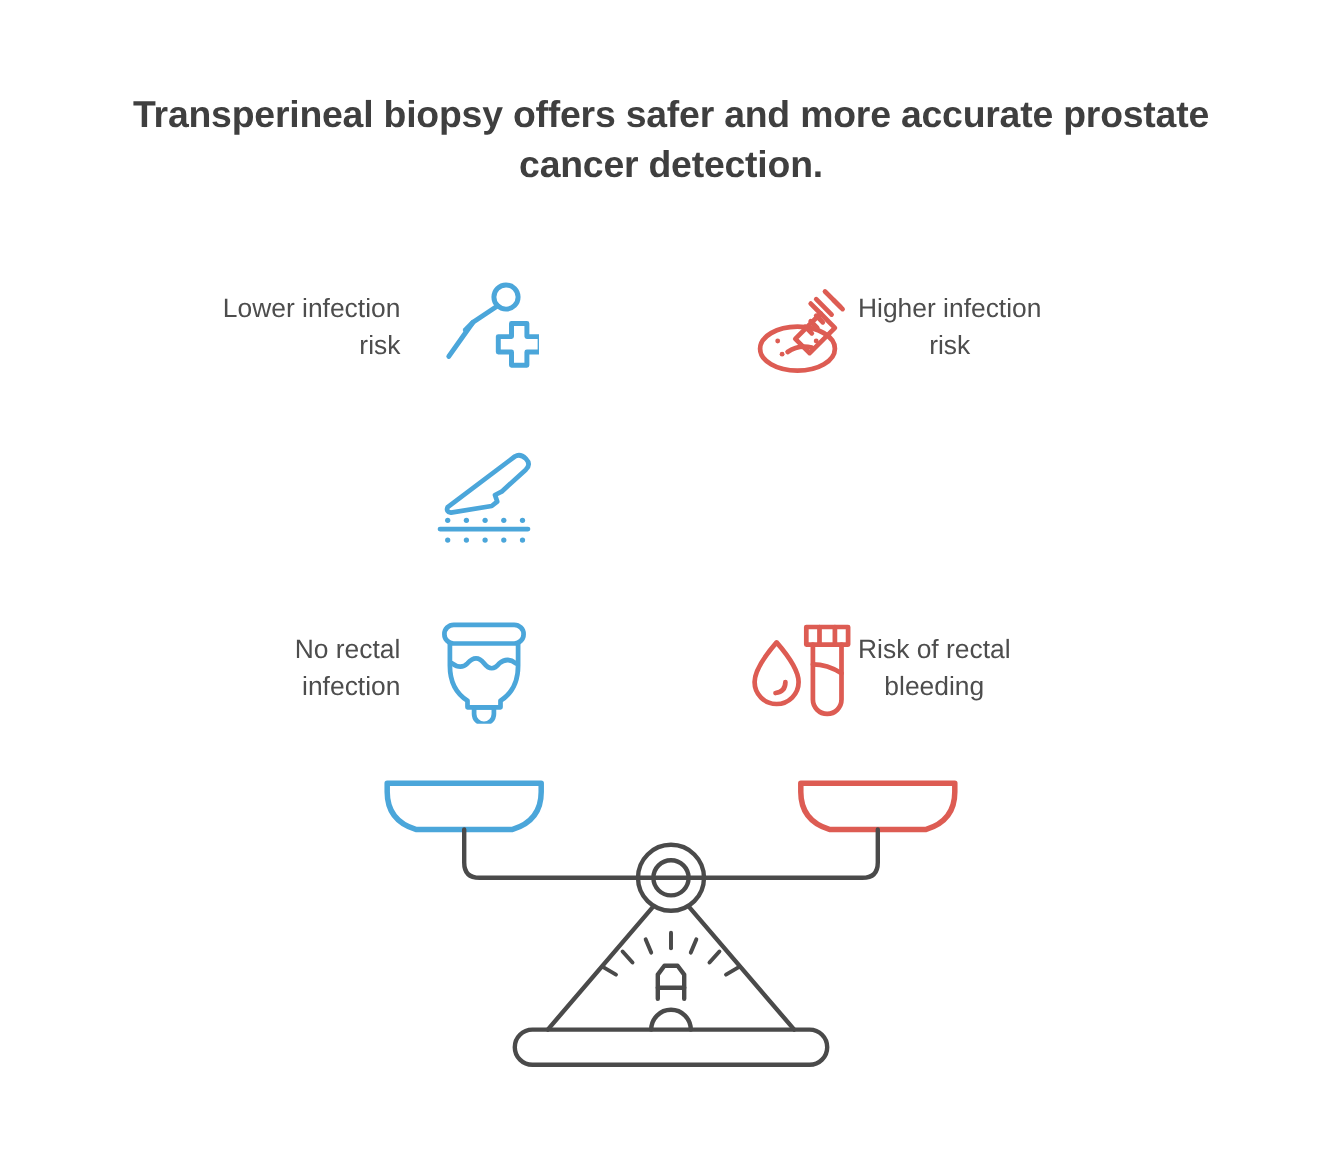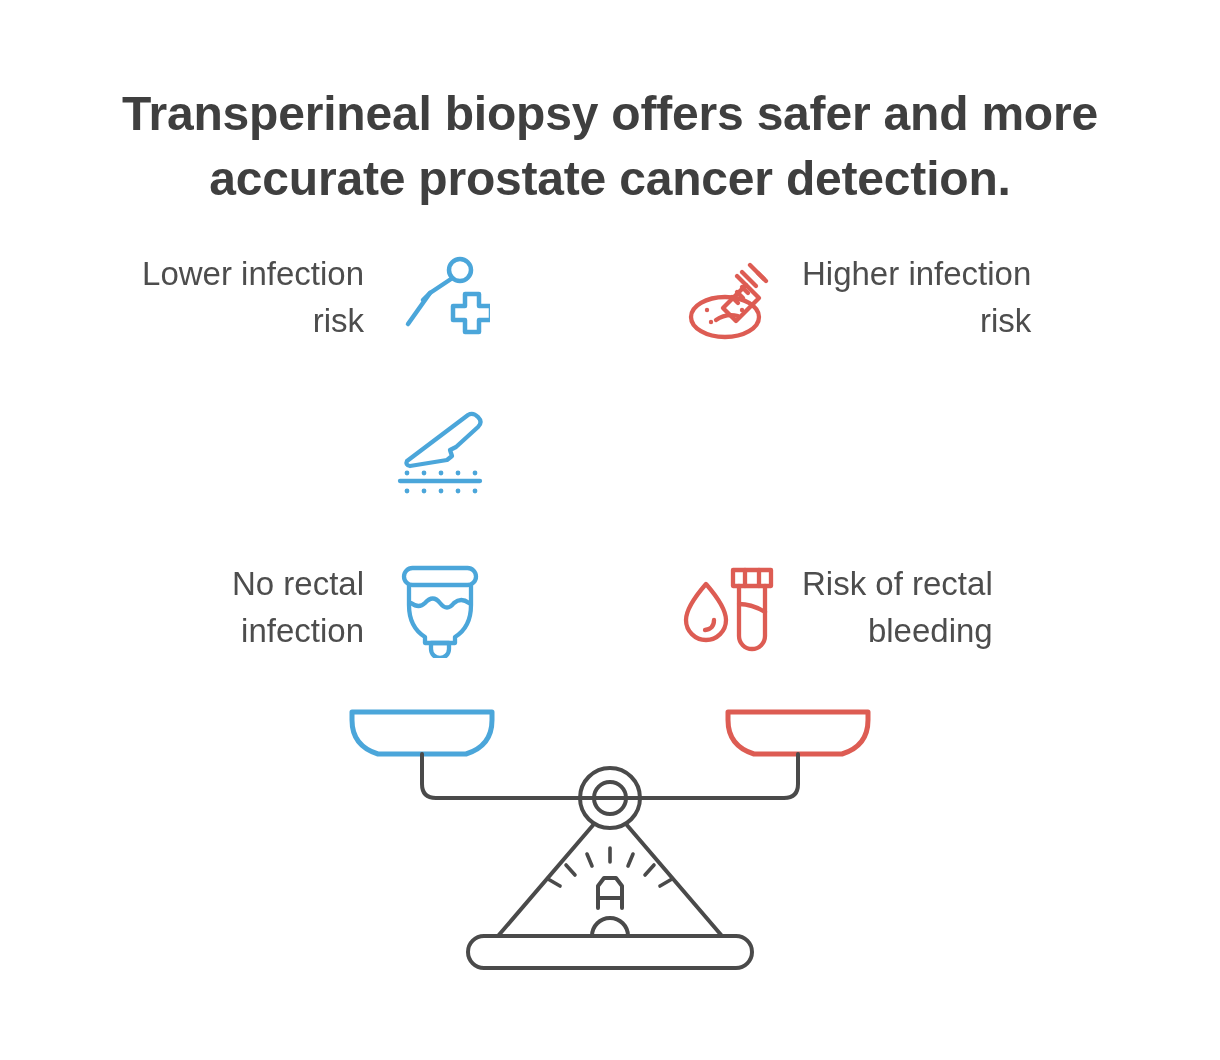--- a/index.html
+++ b/index.html
@@ -24,21 +24,21 @@
     background: #ffffff;
   }
 
   
   .title {
     position: absolute;
     left: 110px;
     top: 82px;
     width: 1000px;
     text-align: center;
-    font-size: 48px;
+    font-size: 34px;
     line-height: 1.35;
     font-weight: bold;
     color: #3f3f3f;
     letter-spacing: -0.2px;
   }
 
   
   .rows {
     position: absolute;
     left: 0;
@@ -62,27 +62,27 @@
     width: 430px;
     justify-content: flex-end;
   }
   .cell.right {
     left: 680px;
     width: 440px;
     justify-content: flex-start;
   }
 
   .label {
-    font-size: 33px;
+    font-size: 24px;
     line-height: 1.42;
     color: #4d4d4d;
     white-space: pre-line;
   }
   .cell.left .label { text-align: right; margin-right: 26px; }
-  .cell.right .label { text-align: right; margin-left: 22px; }
+  .cell.right .label { text-align: center; }
 
   .icon-box {
     width: 100px;
     height: 100px;
     flex: 0 0 100px;
     display: flex;
     align-items: center;
     justify-content: center;
   }
 

